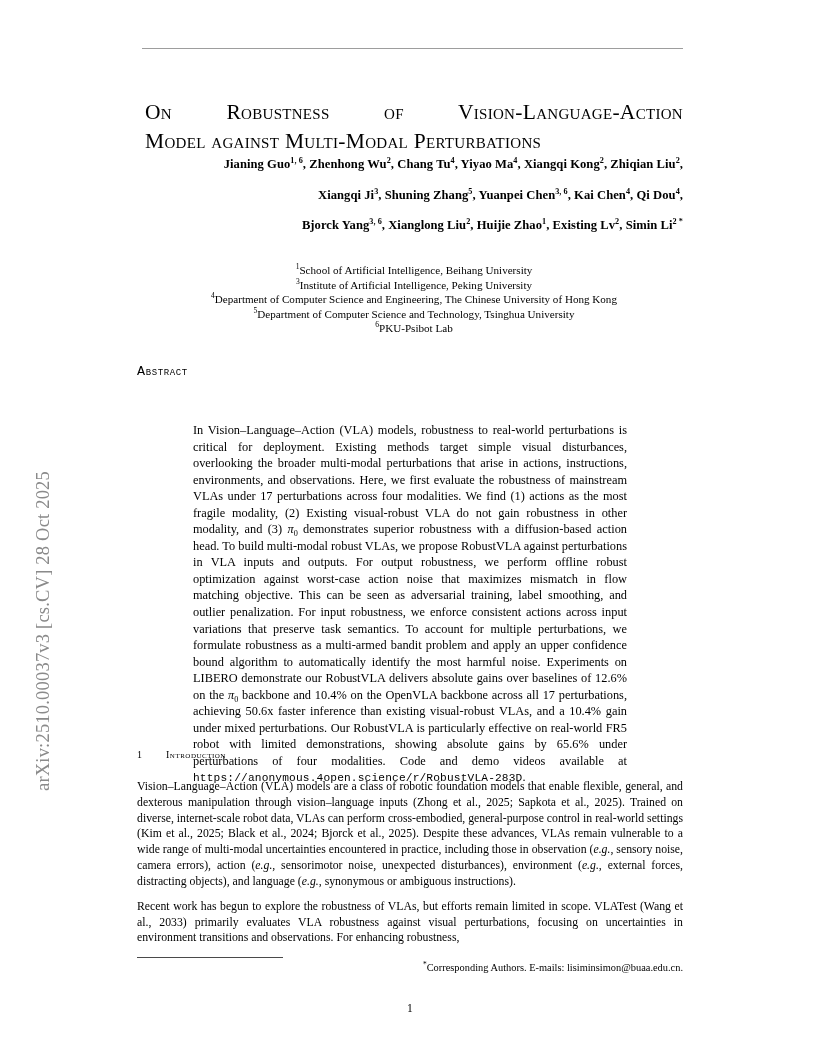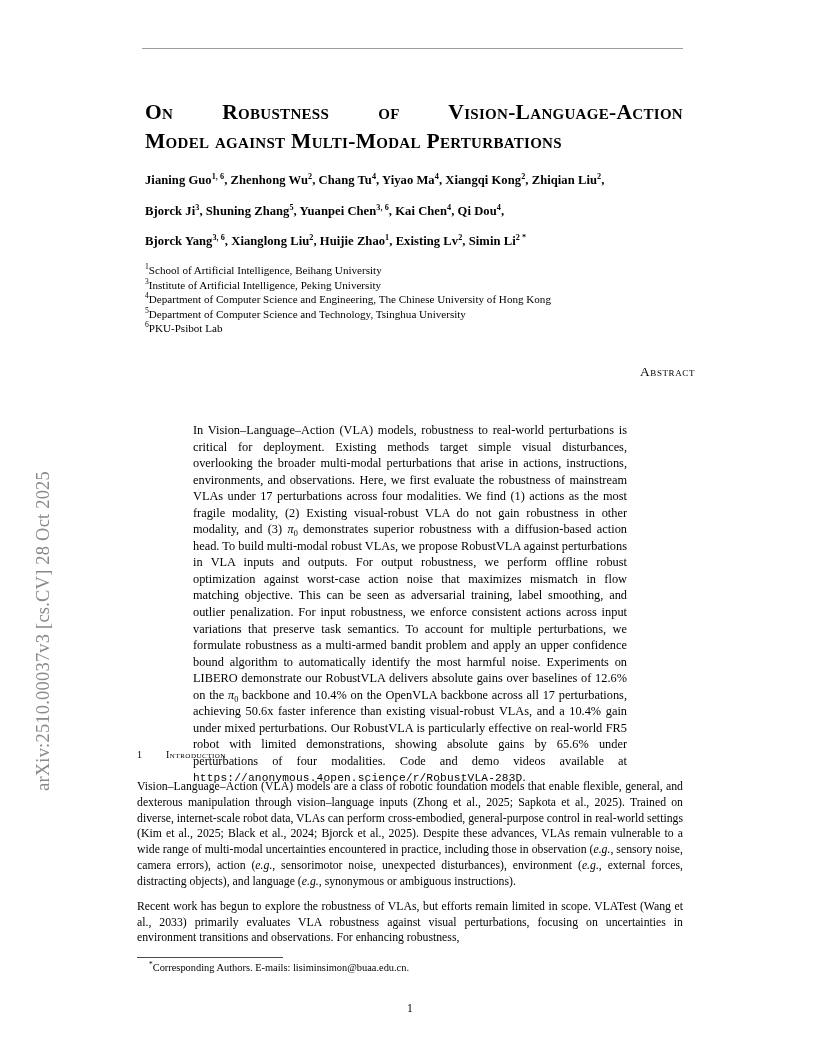--- a/index.html
+++ b/index.html
@@ -63,33 +63,33 @@
     width: 538px;
   }
   .title-line {
     font-size: 21.5px;
     font-variant: small-caps;
     letter-spacing: 0.3px;
     line-height: 29px;
     text-align: justify;
     text-align-last: justify;
     white-space: pre-wrap;
-    font-weight: bold;
   }
   .title-line.last {
     text-align: right;
     text-align-last: left;
   }
 
   
   #authors-block {
     position: absolute;
     left: 8px;
-    top: 165px;
+    top: 149px;
     width: 538px;
+    text-align: right;
   }
   .author-line {
     font-size: 12.6px;
     font-weight: bold;
     line-height: 30.5px;
     letter-spacing: 0.05px;
   }
   .author-line sup {
     font-size: 8.2px;
     font-weight: bold;
@@ -100,37 +100,39 @@
   
   #affil-block {
     position: absolute;
     left: 8px;
     top: 263px;
     width: 538px;
   }
   .affil-line {
     font-size: 11.1px;
     line-height: 14.6px;
+    text-align: center;
   }
   .affil-line sup {
     font-size: 7.6px;
     vertical-align: super;
     line-height: 0;
   }
 
   
   #abstract-heading {
     position: absolute;
-    left: 12px;
+    left: 0;
     top: 364px;
     width: 546px;
-    text-align: right;
+    text-align: left;
     font-size: 13.4px;
     font-variant: small-caps;
     letter-spacing: 0.6px;
+    font-family: Liberation Mono, monospace;
   }
   #abstract-body {
     position: absolute;
     left: 56px;
     top: 396px;
     width: 434px;
     font-size: 12.35px;
     line-height: 16.55px;
     text-align: justify;
     hyphens: manual;
@@ -195,20 +197,21 @@
     border-top: 0.8px solid #4a4a4a;
   }
   #footnote {
     position: absolute;
     left: 0;
     top: 961px;
     width: 546px;
     font-size: 10.4px;
     line-height: 14px;
     text-indent: 12px;
+    text-align: right;
   }
   #footnote sup {
     font-size: 7.4px;
     vertical-align: super;
     line-height: 0;
   }
 
   
   #page-number {
     position: absolute;
@@ -230,21 +233,21 @@
 
   <div id="top-rule"></div>
 
   <div id="title-block">
     <div class="title-line">On Robustness of Vision-Language-Action</div>
     <div class="title-line last">Model against Multi-Modal Perturbations</div>
   </div>
 
   <div id="authors-block">
     <div class="author-line"><span>Jianing Guo</span><sup>1, 6</sup><span>, </span><span>Zhenhong Wu</span><sup>2</sup><span>, </span><span>Chang Tu</span><sup>4</sup><span>, </span><span>Yiyao Ma</span><sup>4</sup><span>, </span><span>Xiangqi Kong</span><sup>2</sup><span>, </span><span>Zhiqian Liu</span><sup>2</sup><span>,</span></div>
-    <div class="author-line"><span>Bjorck Ji</span><sup>3</sup><span>, </span><span>Shuning Zhang</span><sup>5</sup><span>, </span><span>Yuanpei Chen</span><sup>3, 6</sup><span>, </span><span>Kai Chen</span><sup>4</sup><span>, </span><span>Qi Dou</span><sup>4</sup><span>,</span></div>
+    <div class="author-line"><span>Xiangqi Ji</span><sup>3</sup><span>, </span><span>Shuning Zhang</span><sup>5</sup><span>, </span><span>Yuanpei Chen</span><sup>3, 6</sup><span>, </span><span>Kai Chen</span><sup>4</sup><span>, </span><span>Qi Dou</span><sup>4</sup><span>,</span></div>
     <div class="author-line"><span>Bjorck Yang</span><sup>3, 6</sup><span>, </span><span>Xianglong Liu</span><sup>2</sup><span>, </span><span>Huijie Zhao</span><sup>1</sup><span>, </span><span>Existing Lv</span><sup>2</sup><span>, </span><span>Simin Li</span><sup>2 *</sup><span></span></div>
   </div>
 
   <div id="affil-block">
       <div class="affil-line"><sup>1</sup><span>School of Artificial Intelligence, Beihang University</span></div>
       <div class="affil-line"><sup>3</sup><span>Institute of Artificial Intelligence, Peking University</span></div>
       <div class="affil-line"><sup>4</sup><span>Department of Computer Science and Engineering, The Chinese University of Hong Kong</span></div>
       <div class="affil-line"><sup>5</sup><span>Department of Computer Science and Technology, Tsinghua University</span></div>
       <div class="affil-line"><sup>6</sup><span>PKU-Psibot Lab</span></div>
     </div>

